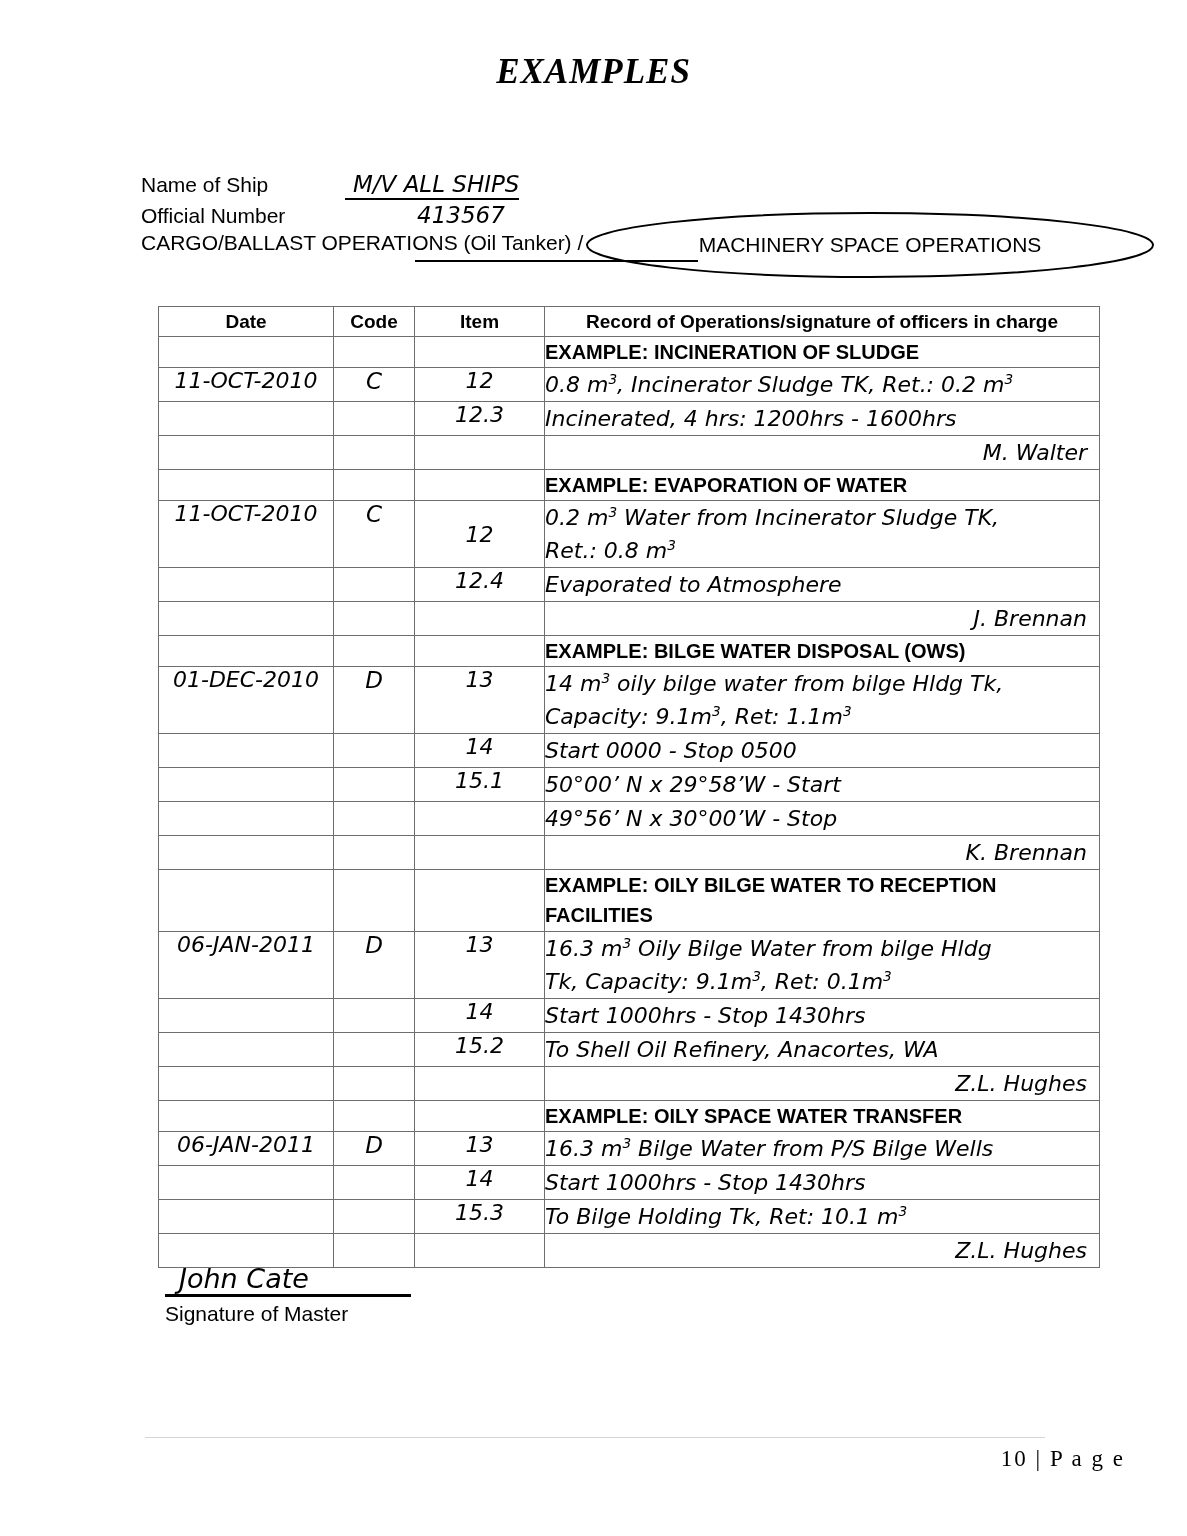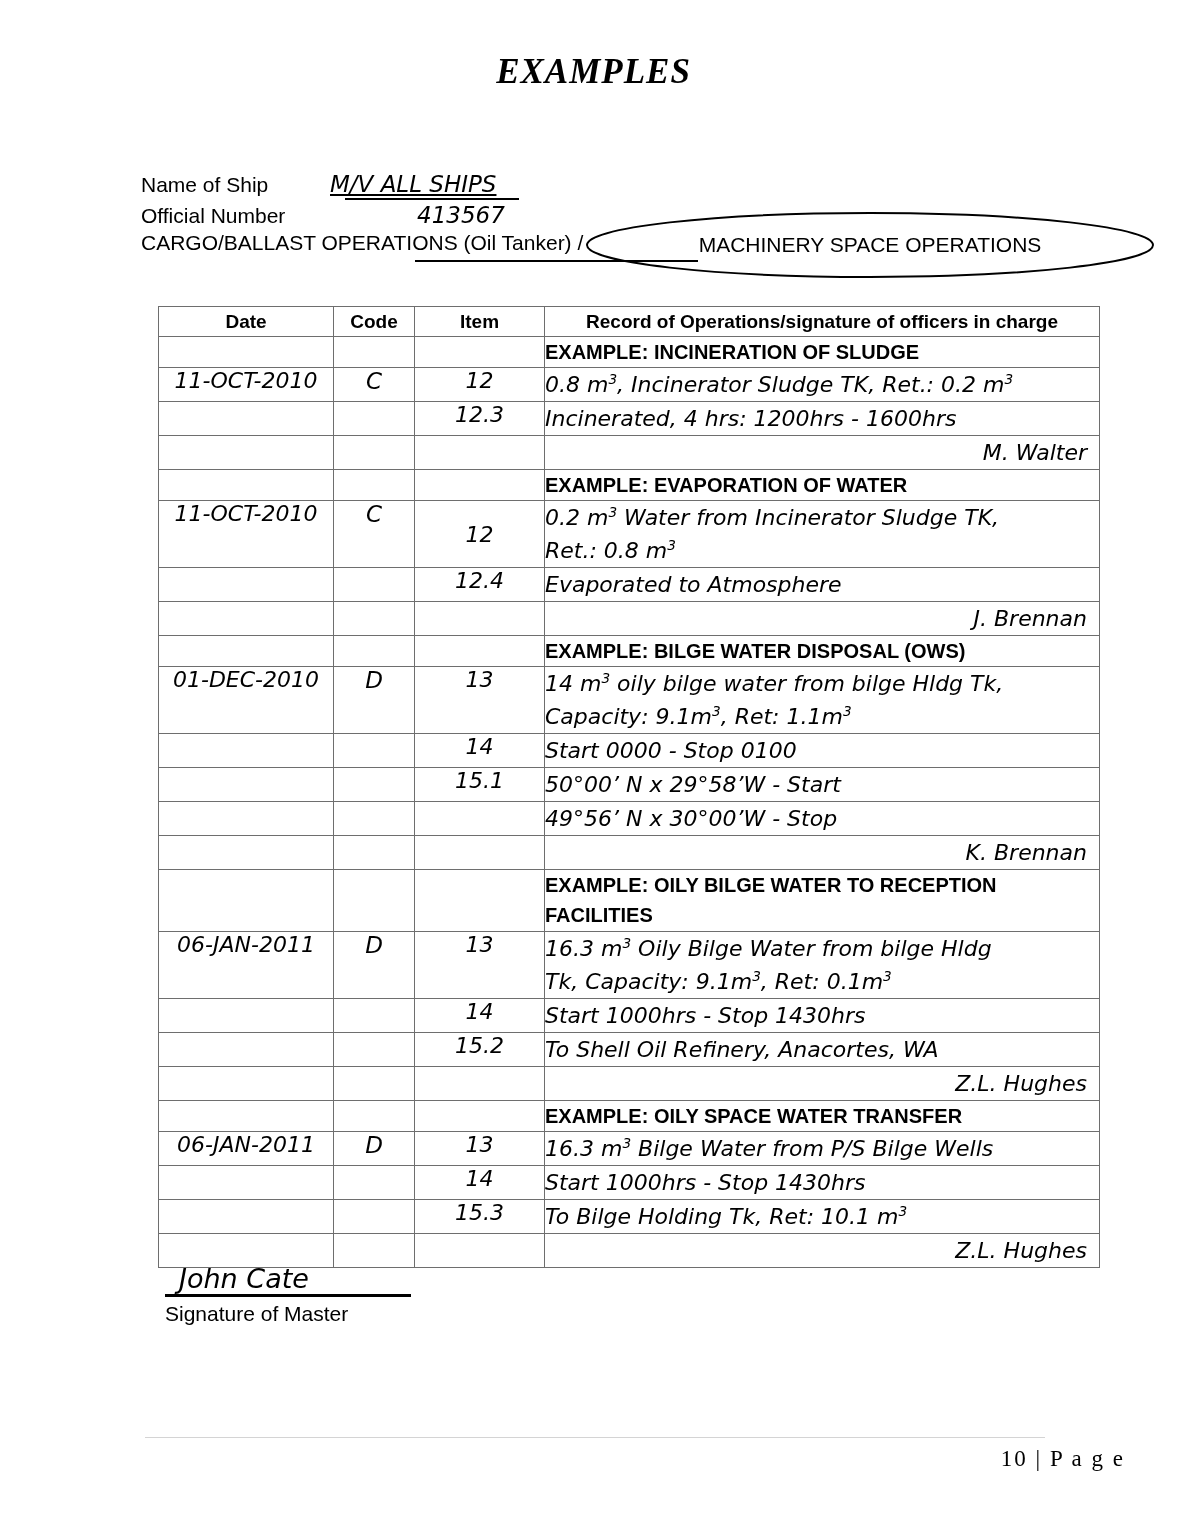--- a/index.html
+++ b/index.html
@@ -44,21 +44,21 @@
   }
   .form-value {
     position: absolute;
     top: -2px;
     font-family: "DejaVu Sans", sans-serif;
     font-style: italic;
     font-size: 23px;
     line-height: 30px;
     white-space: nowrap;
   }
-  .val-ship  { left: 189px; text-decoration: underline; }
+  .val-ship  { left: 212px; }
   .val-onum  { left: 276px; }
 
   .rule {
     position: absolute;
     height: 2px;
     background: #000;
   }
   .rule-ship { left: 204px; top: 27px;  width: 174px; }
   .rule-onum { left: 274px; top: 58px;  width: 283px; }
 
@@ -322,21 +322,21 @@
         <td class="cell-rec">
           <span class="ln">14 m<sup>3</sup> oily bilge water from bilge Hldg Tk,</span>
           <span class="ln">Capacity: 9.1m<sup>3</sup>, Ret: 1.1m<sup>3</sup></span>
         </td>
       </tr>
       <tr class="r1">
         <td class="cell-date"></td>
         <td class="cell-code"></td>
         <td class="cell-item">14</td>
         <td class="cell-rec">
-          <span class="ln">Start 0000 - Stop 0100</span>
+          <span class="ln">Start 0000 - Stop 0500</span>
         </td>
       </tr>
       <tr class="r1">
         <td class="cell-date"></td>
         <td class="cell-code"></td>
         <td class="cell-item">15.1</td>
         <td class="cell-rec">
           <span class="ln">50°00’ N x 29°58’W - Start</span>
         </td>
       </tr>

